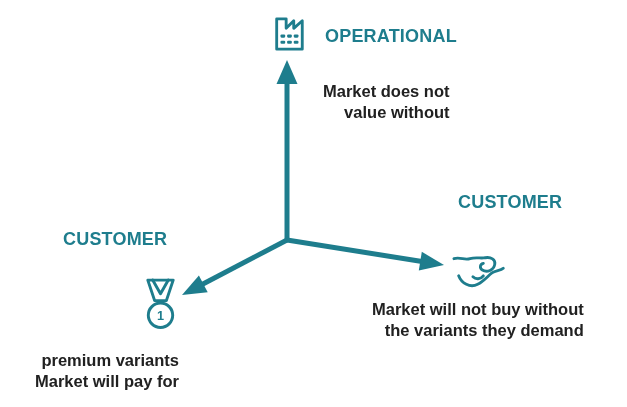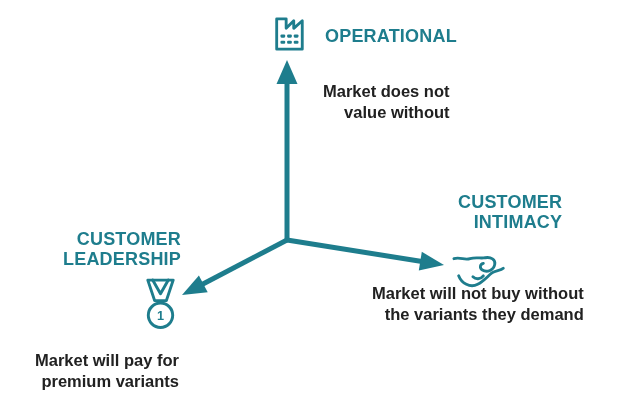--- a/index.html
+++ b/index.html
@@ -67,47 +67,45 @@
   <div class="abs heading" style="left:325px; top:26px;">
     <div>OPERATIONAL</div>
   </div>
   <div class="abs desc" style="left:323px; top:81px;">
     <div>Market does not</div>
     <div>value without</div>
   </div>
 
   <div class="abs heading" style="left:63px; top:229px;">
     <div>CUSTOMER</div>
-    <div>LEADERSHIP</div>
   </div>
   <div class="abs" style="left:140px; top:277px;">
     <svg class="icon-svg" width="41" height="55" viewBox="0 0 42 56" fill="none" stroke="#1E7D8D" stroke-width="3" stroke-linejoin="round" stroke-linecap="round">
       <path d="M8,3 L34,3 L27,24 L15,24 Z"></path>
       <path d="M13,3 L21,17 L29,3"></path>
       <circle cx="21" cy="39" r="12.5"></circle>
       <text x="21" y="44" font-size="13" font-weight="bold" fill="#1E7D8D" stroke="none" text-anchor="middle" font-family="Liberation Sans, sans-serif">1</text>
     </svg>
   </div>
   <div class="abs desc" style="left:35px; top:350px;">
+    <div>premium variants</div>
     <div>Market will pay for</div>
-    <div>premium variants</div>
   </div>
 
   <div class="abs heading" style="left:458px; top:192px;">
     <div>CUSTOMER</div>
-    <div>INTIMACY</div>
   </div>
   <div class="abs" style="left:452px; top:250px;">
     <svg class="icon-svg" width="57" height="43" viewBox="0 0 60 45" fill="none" stroke="#1E7D8D" stroke-width="3" stroke-linecap="round" stroke-linejoin="round">
 
       <path d="M2,9 C9,7 13,11 19,9 C25,7 30,9 35,8 C41,7 46,10 45,15 C44,21 37,24 32,21 C29,19 29,15 33,14"></path>
 
       <path d="M7,27 C10,35 19,40 27,36 C33,33 37,28 42,24 C46,21 51,22 54,19"></path>
 
       <path d="M22,28 C25,31 30,31 33,27"></path>
     </svg>
   </div>
-  <div class="abs desc" style="left:372px; top:283px;">
+  <div class="abs desc" style="left:372px; top:299px;">
     <div>Market will not buy without</div>
     <div>the variants they demand</div>
   </div>
 
 </div>
 
 </body></html>

